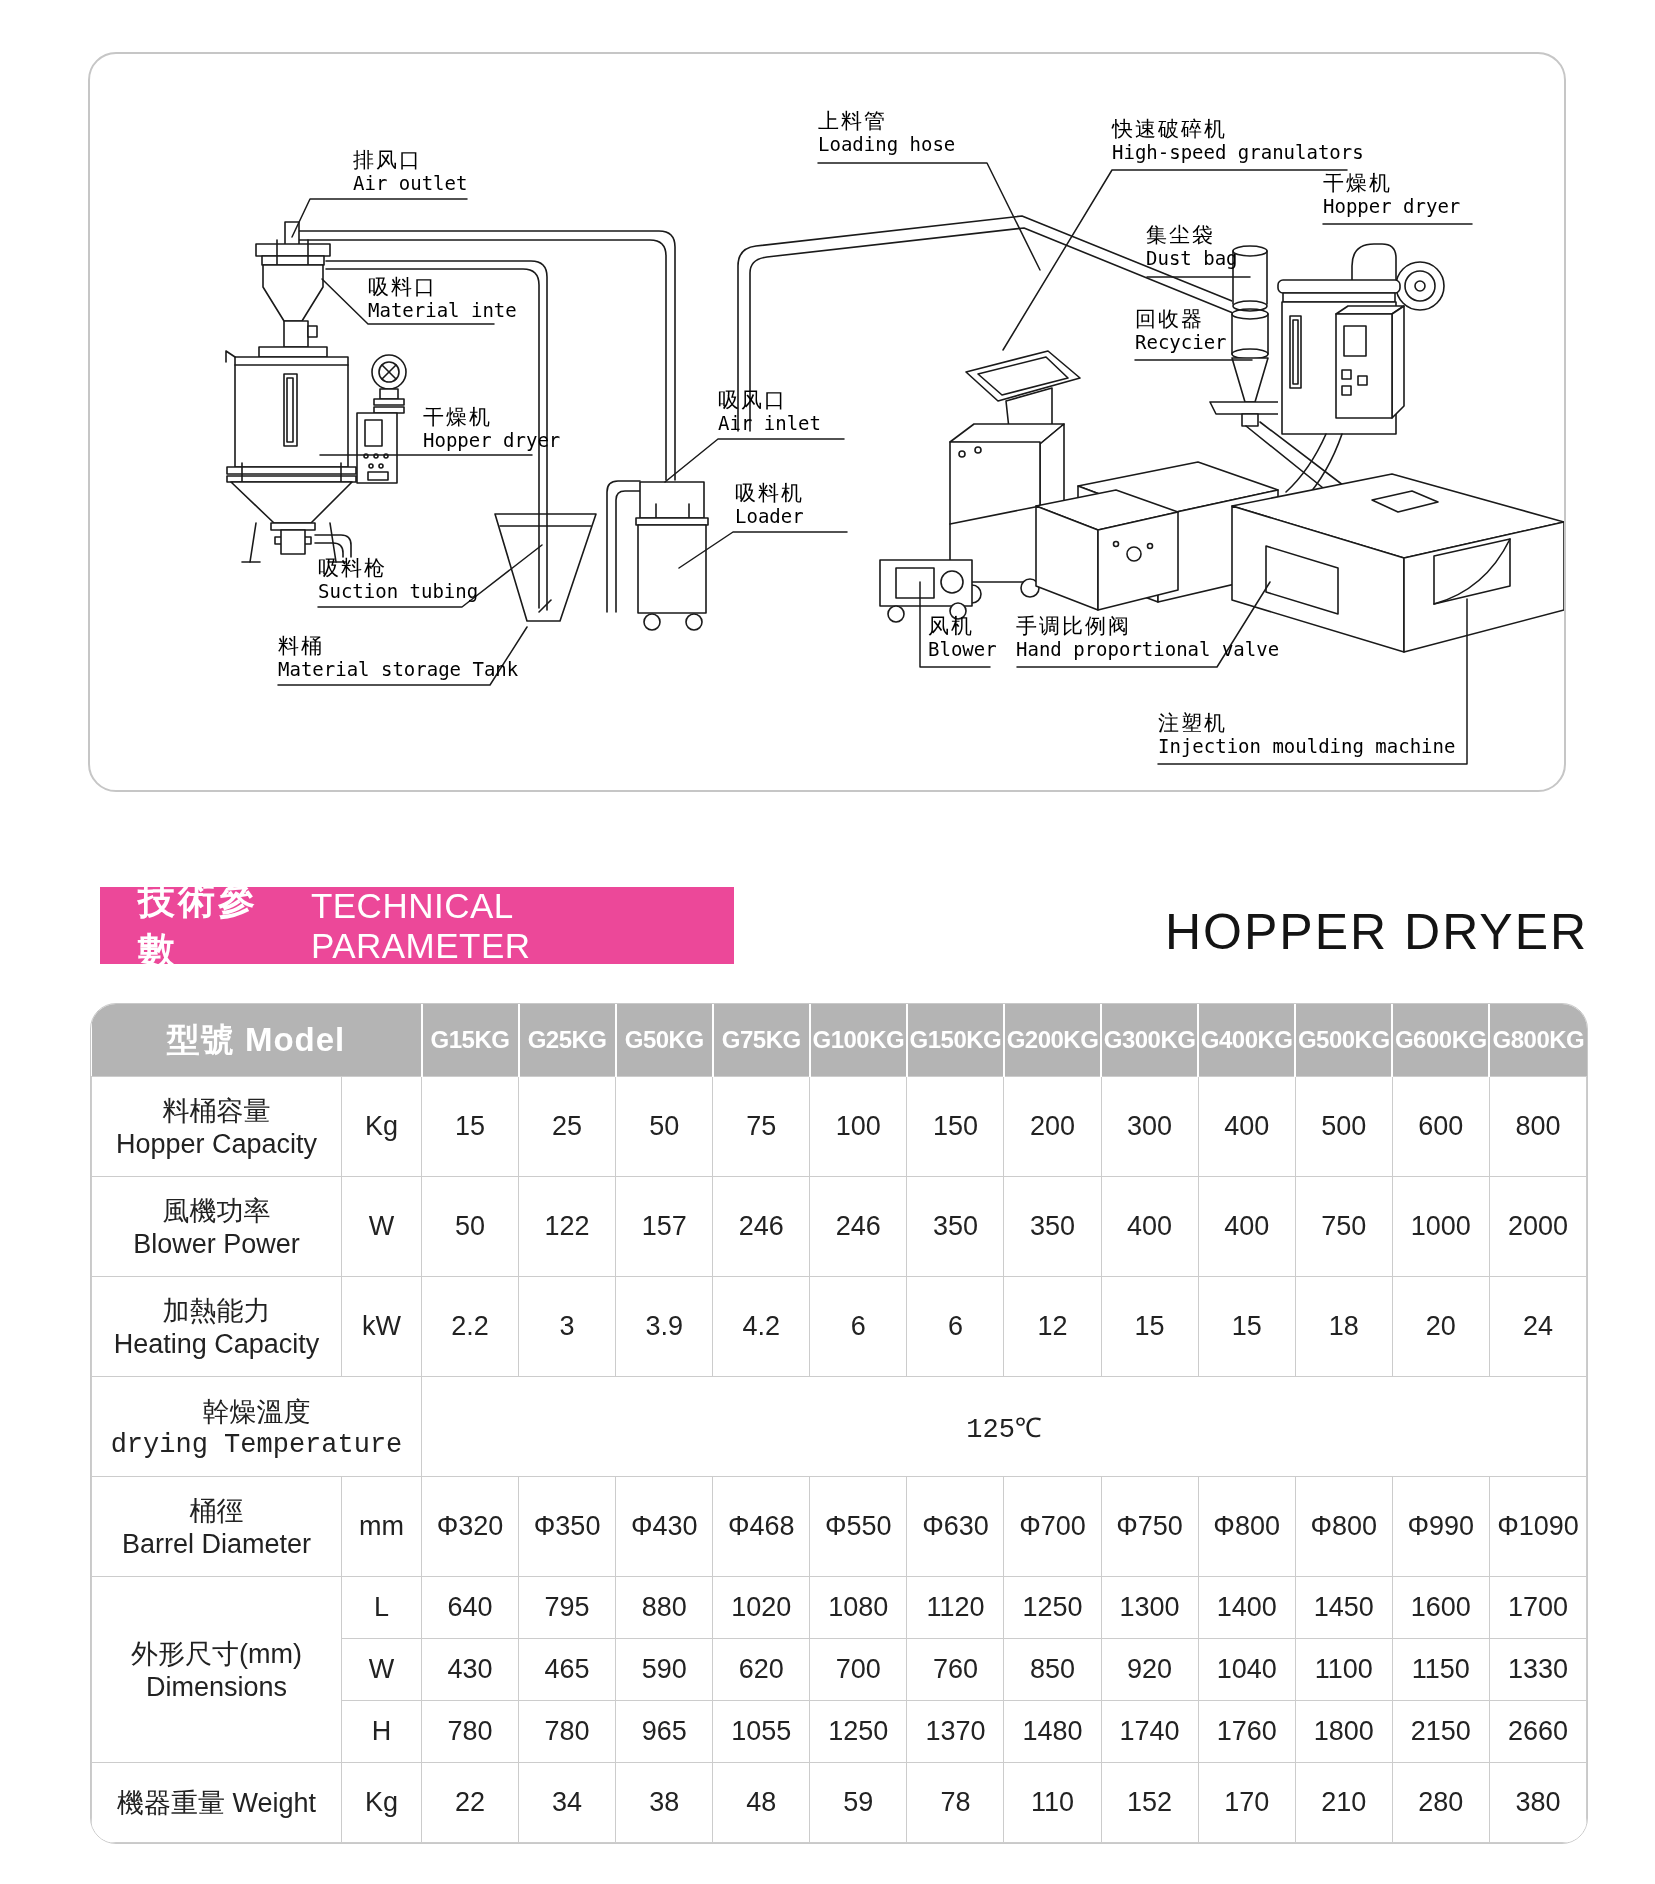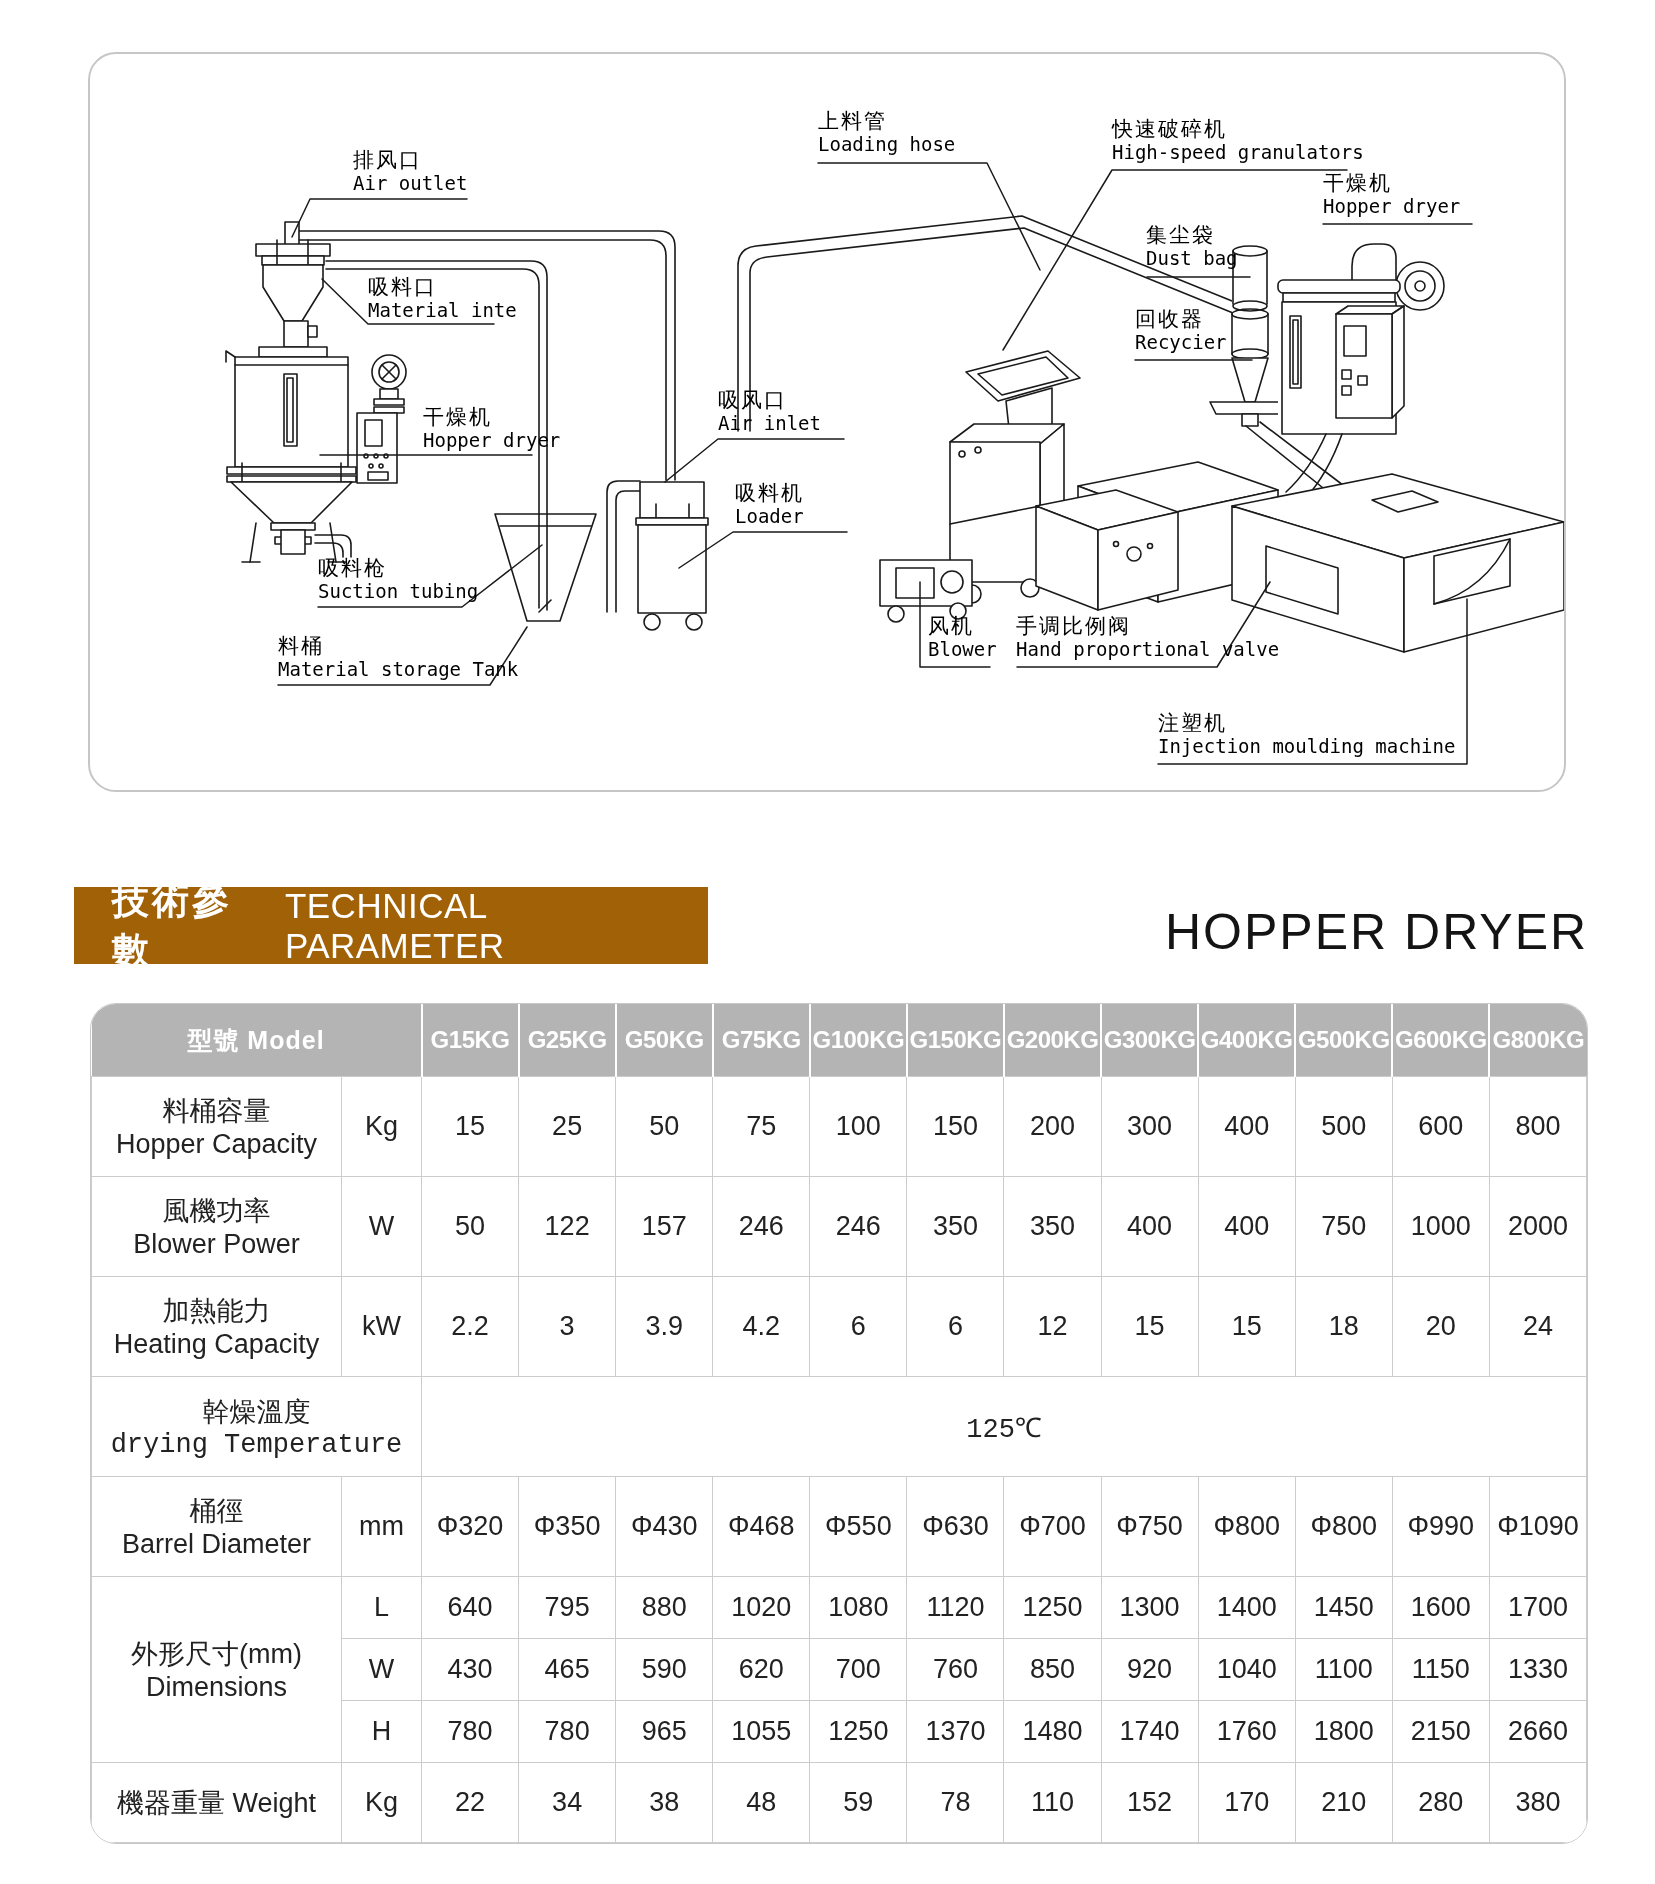--- a/index.html
+++ b/index.html
@@ -9,36 +9,36 @@
   
   .diagram-panel{position:absolute;left:88px;top:52px;width:1478px;height:740px;
                  border:2px solid #c6c6c6;border-radius:28px;box-sizing:border-box;}
   .diagram-panel svg{position:absolute;left:0;top:0;}
   .dlabel{position:absolute;font-family:"DejaVu Sans Mono","Liberation Mono",monospace;
           font-size:19px;line-height:23px;color:#000000;white-space:nowrap;}
   .dlabel .zh{display:block;font-size:21px;letter-spacing:2px;font-family:"DejaVu Sans","Liberation Sans",sans-serif;}
   .dlabel .en{display:block;}
 
   
-  .param-bar{position:absolute;left:74px;top:887px;width:634px;height:77px;background:#a16207;
+  .param-bar{position:absolute;left:100px;top:887px;width:634px;height:77px;background:#ec4899;
              display:flex;align-items:center;gap:16px;padding-left:38px;box-sizing:border-box;}
   .param-bar .zh{color:#fff;font-size:37px;font-weight:bold;letter-spacing:3px;}
   .param-bar .en{color:#fff;font-size:35px;font-weight:normal;letter-spacing:0.5px;}
   .product-title{position:absolute;left:1165px;top:903px;font-size:50px;letter-spacing:2px;
                  color:#141414;font-weight:400;}
 
   
   .table-wrap{position:absolute;left:90px;top:1003px;width:1498px;border:1px solid #c9c9c9;
               border-radius:26px;overflow:hidden;box-sizing:border-box;}
   table.spec{width:100%;border-collapse:collapse;table-layout:fixed;}
   table.spec th,table.spec td{border:1px solid #cccccc;text-align:center;vertical-align:middle;
               font-size:27px;color:#222;background:#fff;padding:0;}
   table.spec thead th{background:#b4b4b4;color:#fff;font-weight:bold;border:none;height:72px;}
   table.spec thead th.col-th{border-left:2px solid #fff;font-size:24px;letter-spacing:-0.5px;}
-  table.spec thead th.model-th{font-size:25px;letter-spacing:1px;}
+  table.spec thead th.model-th{font-size:33px;letter-spacing:1px;}
   tr.row-std{height:100px;}
   tr.row-merged{height:100px;font-family:Liberation Mono, monospace;}
   tr.row-sub{height:62px;}
   tr.row-single{height:80px;}
   td.label-cell .zh{font-size:27px;}
   td.label-cell .en{font-size:27px;}
   td.unit-cell{font-size:26px;}
   td.val-cell{font-size:26px;}
 </style>
 </head>

